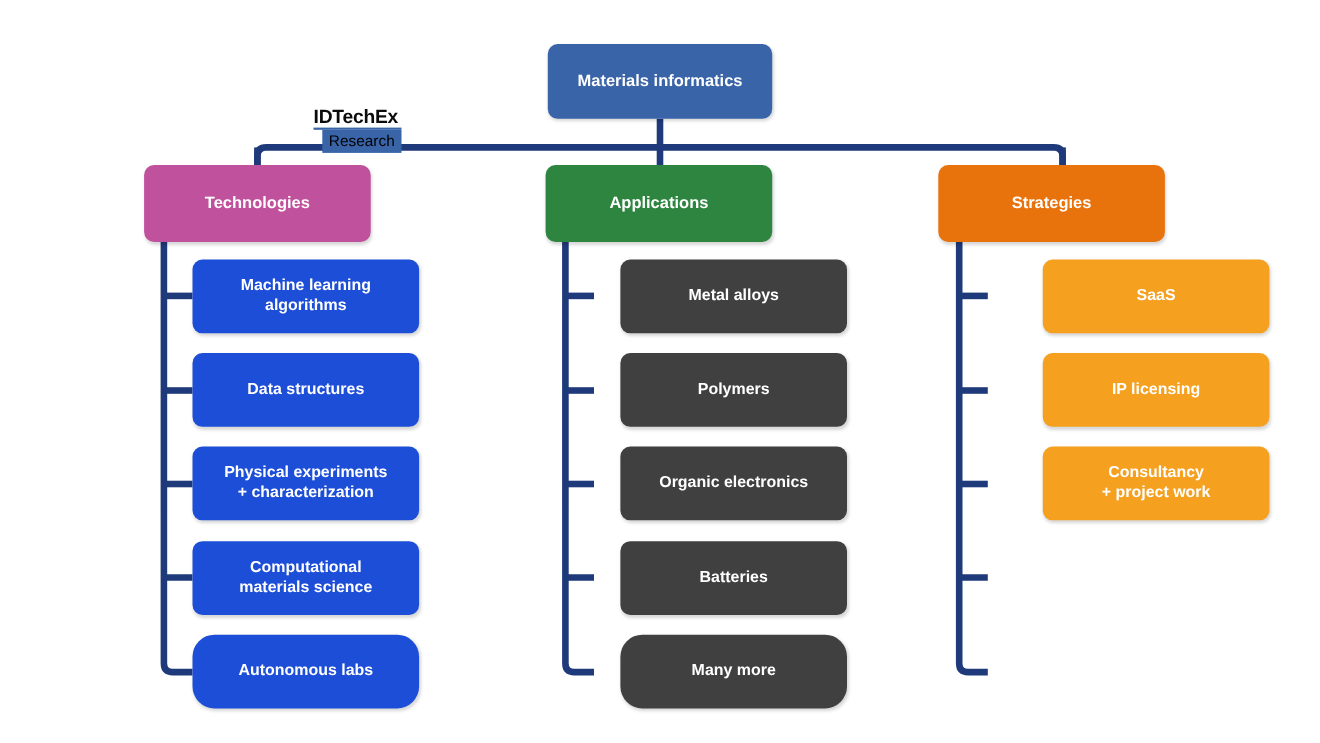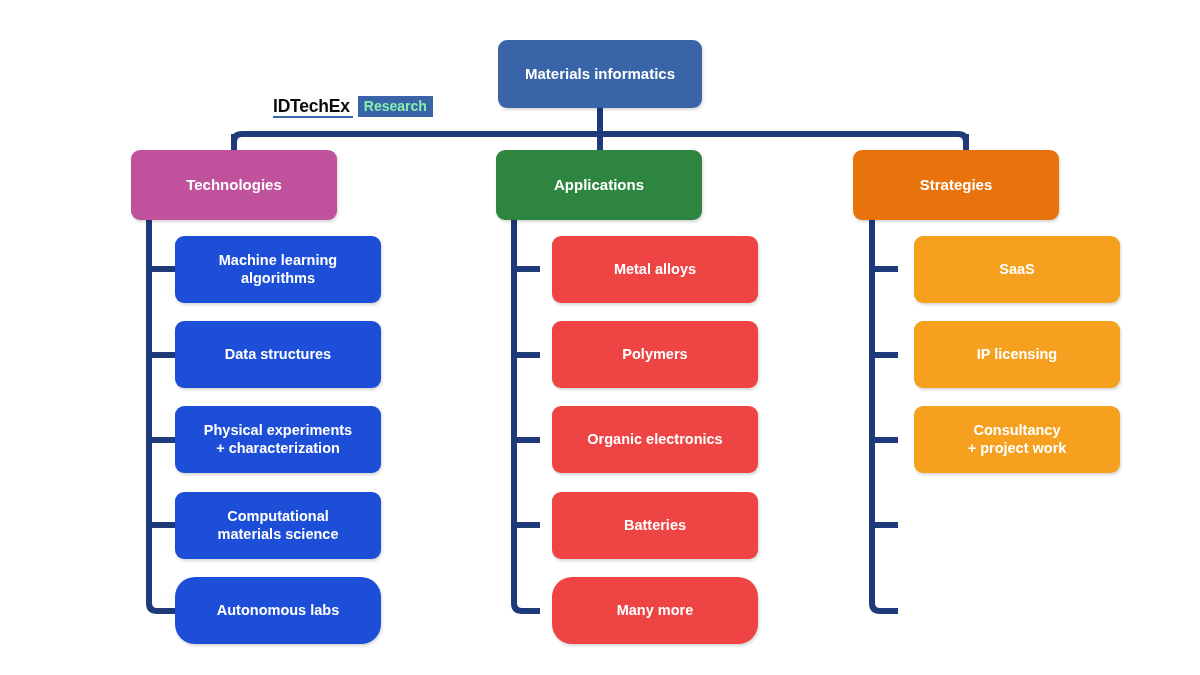--- a/index.html
+++ b/index.html
@@ -61,54 +61,55 @@
   .cat-tech   { left: 131px; background: #c0519c; }
   .cat-app    { left: 496px; background: #2e8540; }
   .cat-strat  { left: 853px; background: #e8730c; }
 
   .leaf {
     width: 206px;
     height: 67px;
     font-size: 14.5px;
   }
   .leaf-tech  { left: 175px; background: #1d4ed8; }
-  .leaf-app   { left: 552px; background: #ef4444; }
-  .leaf-strat { left: 914px; background: #f5a01e; }
+  .leaf-app   { left: 564px; background: #404040; }
+  .leaf-strat { left: 948px; background: #f5a01e; }
 
   .r0 { top: 236px; }
   .r1 { top: 321px; }
   .r2 { top: 406px; }
   .r3 { top: 492px; }
   .r4 { top: 577px; border-radius: 20px; }
 
   
   #logo {
     position: absolute;
     z-index: 3;
-    left: 273px;
+    left: 285px;
     top: 96px;
     display: flex;
-    align-items: flex-start;
+    align-items: flex-end;
     height: 22px;
+    flex-direction: column;
   }
   #logo .brand {
     font-size: 17.5px;
     font-weight: bold;
     color: #0b0b0b;
     letter-spacing: -0.2px;
     border-bottom: 2px solid #3a64a8;
     padding: 0 3px 0 0;
     line-height: 20px;
   }
   #logo .research {
     margin-left: 5px;
     background: #3a64a8;
-    color: #86efac;
+    color: #000000;
     font-size: 14px;
-    font-weight: bold;
+    font-weight: normal;
     line-height: 21px;
     padding: 0 6px;
   }
 </style>
 </head>
 <body>
 
 <div id="canvas">
 
   <svg id="connectors" viewBox="0 0 1200 675" width="1200" height="675" aria-hidden="true">

